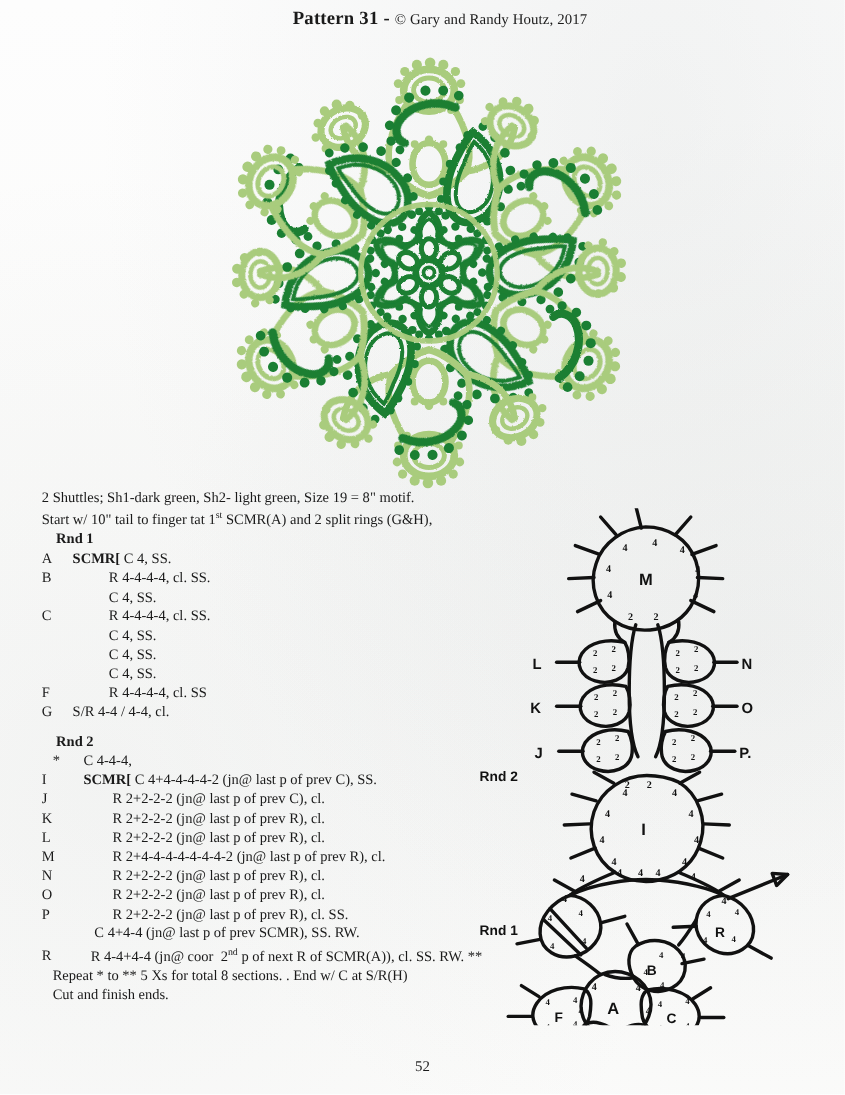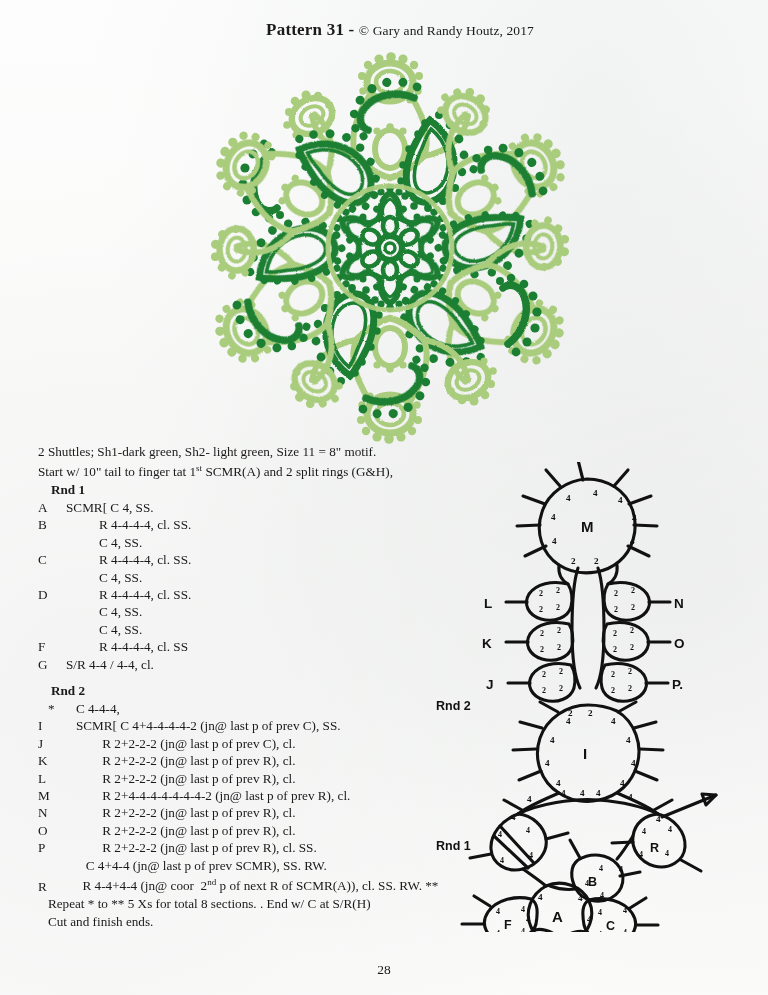--- a/index.html
+++ b/index.html
@@ -23,21 +23,21 @@
     background:
       radial-gradient(ellipse at 78% 12%, rgba(200,205,205,.22) 0%, rgba(255,255,255,0) 60%),
       radial-gradient(ellipse at 12% 72%, rgba(200,205,205,.18) 0%, rgba(255,255,255,0) 55%),
       radial-gradient(ellipse at 90% 60%, rgba(198,203,203,.20) 0%, rgba(255,255,255,0) 58%),
       linear-gradient(180deg,#fdfdfd 0%, #fbfbfa 40%, #fcfcfb 100%);
   }
 
   
   #title-row {
     position: absolute;
-    top: 20px; left: 0; right: 0;
+    top: 7px; left: 0; right: 0;
     text-align: center;
     white-space: nowrap;
     padding-left: 32px;
   }
   .title-main {
     font-family: "Liberation Serif", serif;
     font-weight: bold;
     font-size: 17px;
     letter-spacing: .2px;
   }
@@ -61,21 +61,21 @@
   #instructions {
     position: absolute;
     left: 38px;
     top: 443px;
     width: 430px;
     font-size: 13.2px;
     line-height: 17.45px;
     font-family: "Liberation Serif", serif;
   }
   .ln { white-space: pre; display: block; }
-  .b  { font-weight: normal; }
+  .b  { font-weight: bold; }
   .col-lab { display:inline-block; width:28px; }
   .ind-rnd  { padding-left: 13px; font-weight: bold; }
   .sup { font-size: 9px; vertical-align: super; }
   .gap { height: 9px; display:block; }
 
   
   #diagram {
     position: absolute;
     left: 428px;
     top: 462px;
@@ -252,30 +252,29 @@
       </g>
 
       <g stroke="#a9cc7d" fill="none" stroke-linecap="round" filter="url(#rough)" opacity=".95">
         <circle cx="0" cy="0" r="62" stroke-width="5"></circle>
       </g>
     </g>
   </svg>
 </div>
 
 <div id="instructions">
-  <span class="ln">2 Shuttles; Sh1-dark green, Sh2- light green, Size 11 = 8" motif.</span>
+  <span class="ln">2 Shuttles; Sh1-dark green, Sh2- light green, Size 19 = 8" motif.</span>
   <span class="ln">Start w/ 10" tail to finger tat 1<span class="sup">st</span> SCMR(A) and 2 split rings (G&amp;H),</span>
   <span class="ln ind-rnd">Rnd 1</span>
 
   <span class="ln"><span class="col-lab">A</span><span class="b">SCMR[</span> C 4, SS.</span>
   <span class="ln"><span class="col-lab">B</span>          R 4-4-4-4, cl. SS.</span>
   <span class="ln"><span class="col-lab"> </span>          C 4, SS.</span>
   <span class="ln"><span class="col-lab">C</span>          R 4-4-4-4, cl. SS.</span>
   <span class="ln"><span class="col-lab"> </span>          C 4, SS.</span>
-  <span class="ln"><span class="col-lab">D</span>          R 4-4-4-4, cl. SS.</span>
   <span class="ln"><span class="col-lab"> </span>          C 4, SS.</span>
   <span class="ln"><span class="col-lab"> </span>          C 4, SS.</span>
   <span class="ln"><span class="col-lab">F</span>          R 4-4-4-4, cl. SS</span>
   <span class="ln"><span class="col-lab">G</span>S/R 4-4 / 4-4, cl.</span>
 
   <span class="gap"></span>
 
   <span class="ln ind-rnd">Rnd 2</span>
   <span class="ln"><span class="col-lab">   *</span>   C 4-4-4,</span>
   <span class="ln"><span class="col-lab">I</span>   <span class="b">SCMR[</span> C 4+4-4-4-4-2 (jn@ last p of prev C), SS.</span>
@@ -549,13 +548,13 @@
         <path d="M165,518 L173,536"></path>
       </g>
     </g>
 
     <path class="dg-line" d="M95,407 C105,414 112,419 118,424"></path>
     <path class="dg-line" d="M148,427 C140,428 130,427 122,424"></path>
     <path class="dg-line" d="M205,374 C200,382 195,390 189,397"></path>
   </svg>
 </div>
 
-<div id="page-number">28</div>
+<div id="page-number">52</div>
 
 </body></html>

